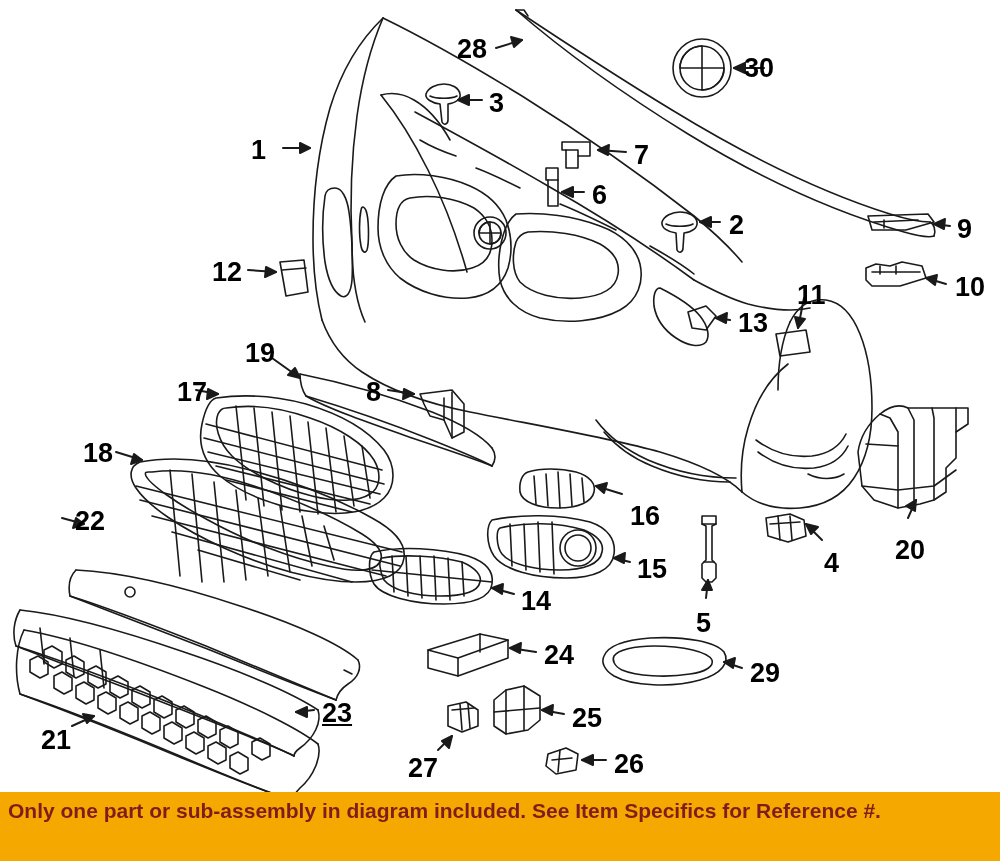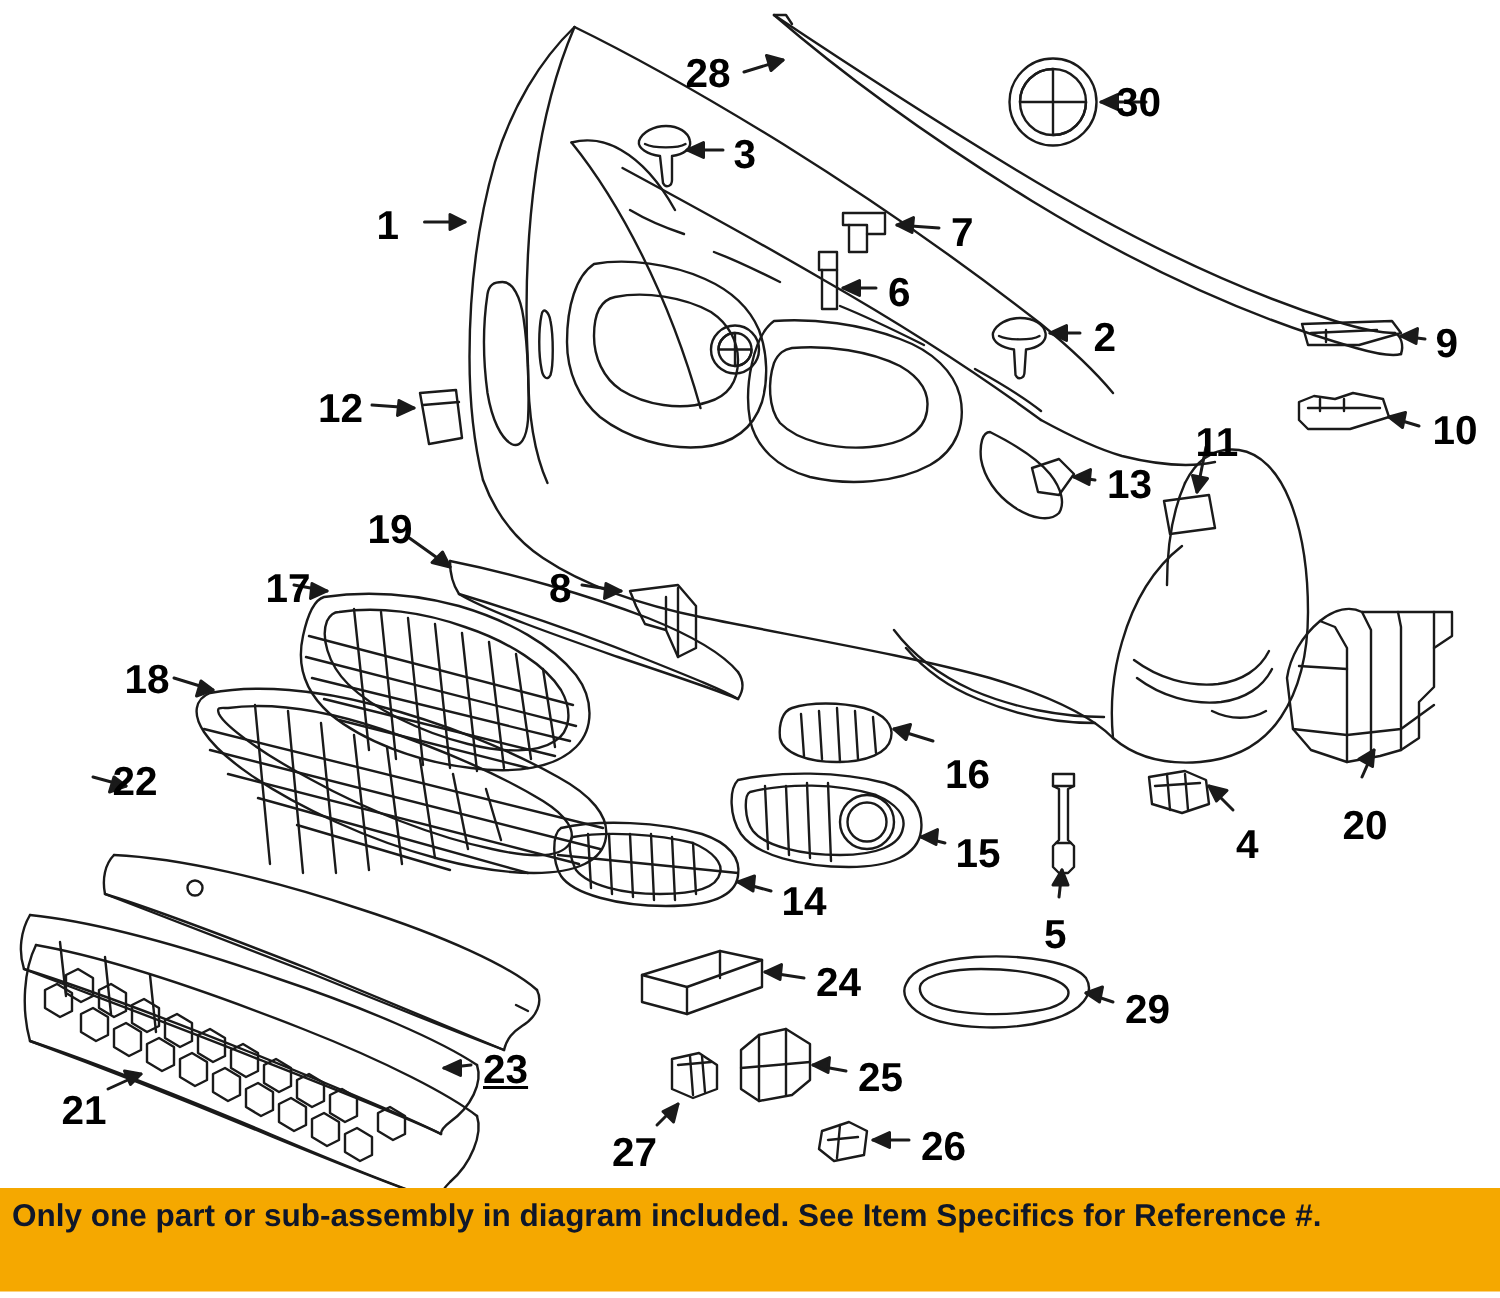--- a/index.html
+++ b/index.html
@@ -35,21 +35,21 @@
     white-space: nowrap;
     font-family: "Liberation Sans", sans-serif;
   }
   #footer-banner {
     position: absolute;
     left: 0;
     top: 792px;
     width: 1000px;
     height: 69px;
     background: #f5a800;
-    color: #0f172a;
+    color: #7f1d1d;
     font-weight: bold;
     font-size: 21px;
     line-height: 25px;
     padding: 6px 8px 0 8px;
     box-sizing: border-box;
     font-family: "Liberation Sans", sans-serif;
   }
   #footer-banner .line {
     display: block;
     white-space: nowrap;

